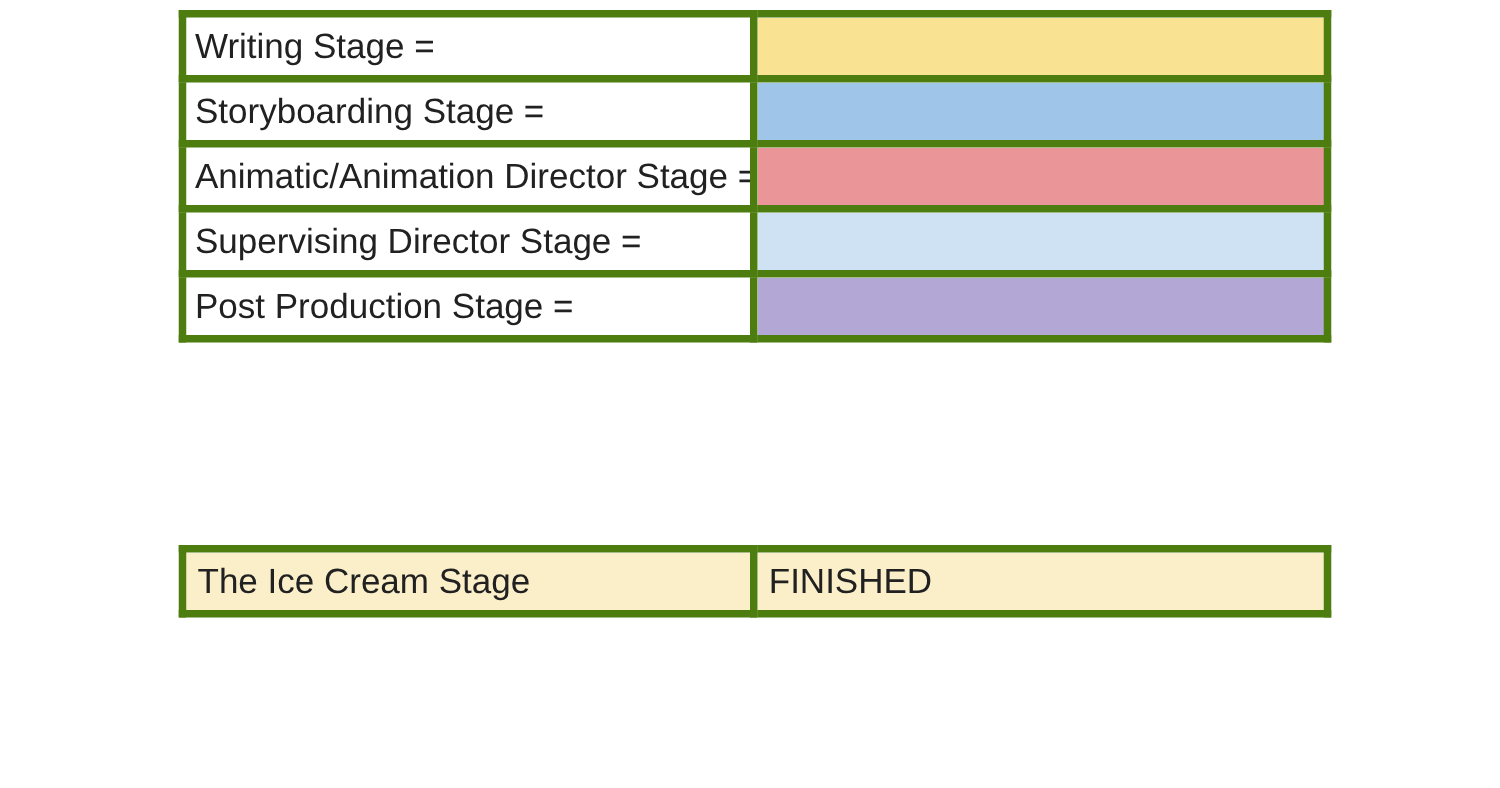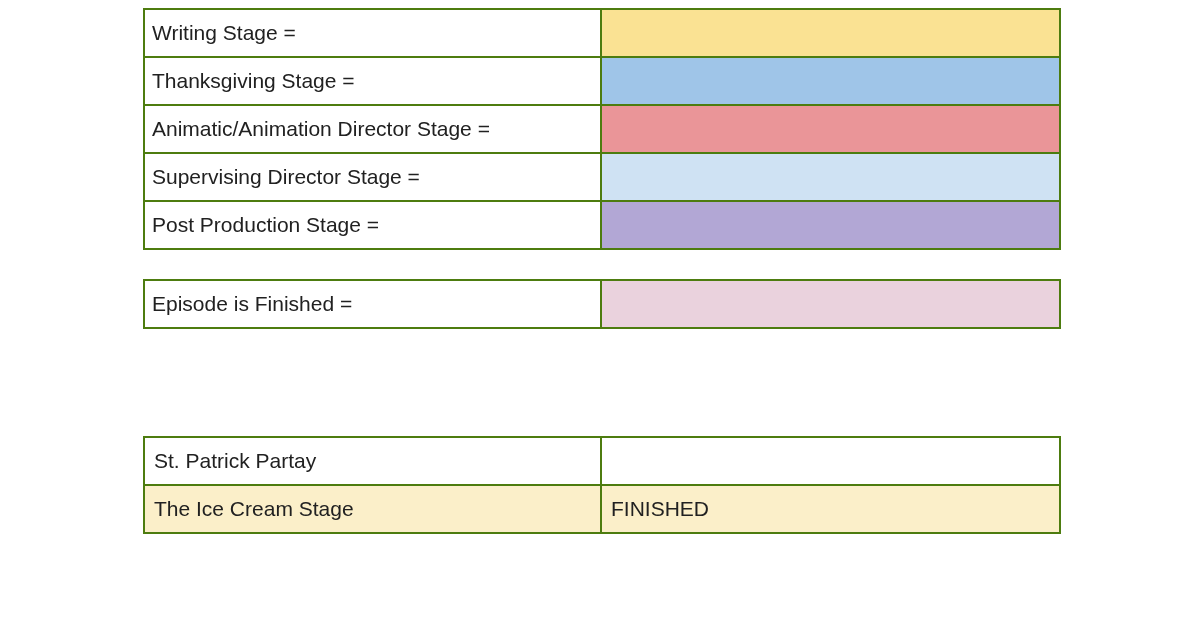--- a/index.html
+++ b/index.html
@@ -25,23 +25,23 @@
     width: 916px;
     border-collapse: collapse;
     table-layout: fixed;
   }
   .t1 { top: 8px; }
   .t2 { top: 279px; }
   .t3 { top: 436px; }
   col.c1 { width: 457px; }
   col.c2 { width: 459px; }
   td {
-    border: 2px solid #4d7c0f;
+    border: 6px solid #4d7c0f;
     height: 46px;
-    font-size: 21px;
+    font-size: 28px;
     color: #212121;
     background: #ffffff;
     vertical-align: middle;
     padding: 0 4px 0 7px;
     white-space: nowrap;
     overflow: hidden;
   }
   .t3 td { padding-left: 9px; }
   td.swatch { padding: 0; }
 </style>
@@ -54,21 +54,21 @@
     <colgroup>
         <col class="c1">
         <col class="c2">
       </colgroup>
     <tbody>
       <tr>
         <td class="lbl">Writing Stage =</td>
         <td class="swatch" style="background-color: rgb(250, 226, 147);"></td>
       </tr>
       <tr>
-        <td class="lbl">Thanksgiving Stage =</td>
+        <td class="lbl">Storyboarding Stage =</td>
         <td class="swatch" style="background-color: rgb(159, 197, 232);"></td>
       </tr>
       <tr>
         <td class="lbl">Animatic/Animation Director Stage =</td>
         <td class="swatch" style="background-color: rgb(234, 149, 152);"></td>
       </tr>
       <tr>
         <td class="lbl">Supervising Director Stage =</td>
         <td class="swatch" style="background-color: rgb(207, 226, 243);"></td>
       </tr>
@@ -78,37 +78,29 @@
       </tr>
     </tbody>
   </table>
 
   <table class="tbl t2">
     <colgroup>
         <col class="c1">
         <col class="c2">
       </colgroup>
     <tbody>
-      <tr>
-        <td class="lbl">Episode is Finished =</td>
-        <td class="swatch" style="background-color: rgb(234, 210, 221);"></td>
-      </tr>
     </tbody>
   </table>
 
   <table class="tbl t3">
     <colgroup>
         <col class="c1">
         <col class="c2">
       </colgroup>
     <tbody>
       <tr>
-        <td>St. Patrick Partay</td>
-        <td></td>
-      </tr>
-      <tr>
         <td style="background-color: rgb(251, 239, 201);">The Ice Cream Stage</td>
         <td style="background-color: rgb(251, 239, 201);">FINISHED</td>
       </tr>
     </tbody>
   </table>
 
 </div>
 
 </body></html>

